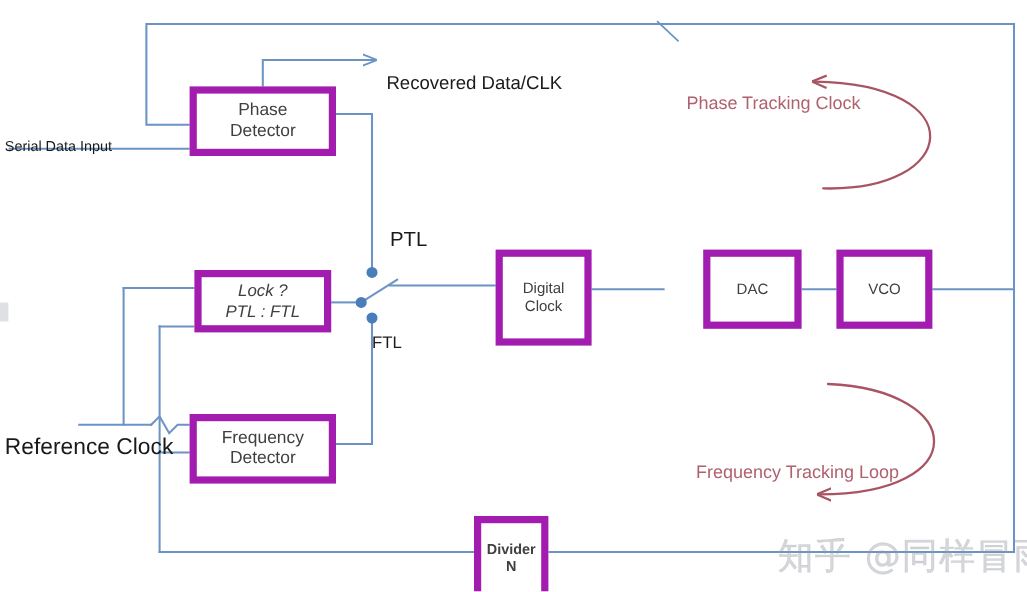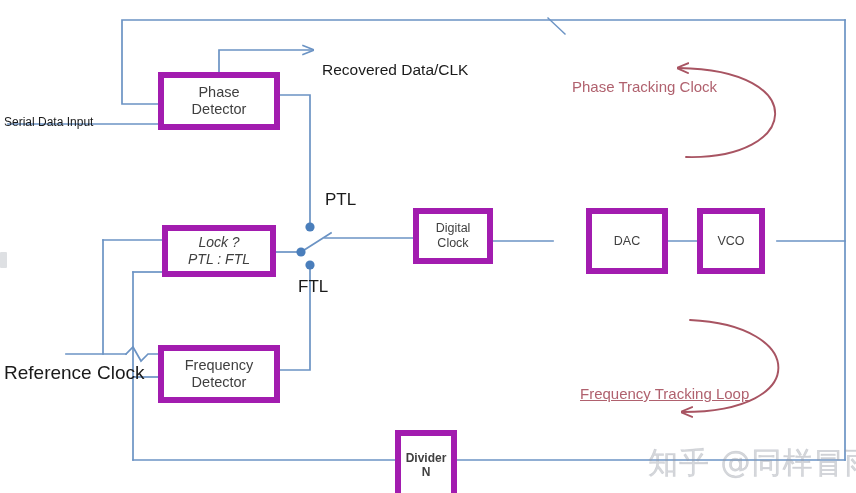--- a/index.html
+++ b/index.html
@@ -28,46 +28,46 @@
     justify-content:center;
     color:#404040;
     line-height:1.18;
     text-align:center;
   }
   .block .ln{display:block;white-space:nowrap;}
 
   .b-phase     {left:158px; top:72px;  width:122px; height:58px; font-size:14.5px;}
   .b-lock      {left:162px; top:225px; width:114px; height:52px; font-size:14px;font-style:italic;}
   .b-freq      {left:158px; top:345px; width:122px; height:58px; font-size:14.5px;}
-  .b-filter    {left:413px; top:208px; width:80px;  height:56px; font-size:12.5px;}
+  .b-filter    {left:413px; top:208px; width:80px;  height:80px; font-size:12.5px;}
   .b-dac       {left:586px; top:208px; width:82px;  height:66px; font-size:12.5px;}
-  .b-vco       {left:697px; top:208px; width:68px;  height:66px; font-size:12.5px;}
+  .b-vco       {left:697px; top:208px; width:80px;  height:66px; font-size:12.5px;}
   .b-divider   {left:395px; top:430px; width:62px;  height:70px; font-size:12px;font-weight:bold;}
 
   .lbl{
     position:absolute;
     color:#1a1a1a;
     white-space:nowrap;
     font-size:14.5px;
   }
   .lbl-serial   {left:4px;   top:115px; font-size:12px;}
   .lbl-ref      {left:4px;   top:362px; font-size:19px;}
   .lbl-recov    {left:322px; top:45px;  font-size:15.5px;margin-top:16px;}
   .lbl-mphase   {left:533px; top:3px;   font-size:15px;}
   .lbl-ptl      {left:313px; top:190px; font-size:17px;margin-left:12px;}
-  .lbl-ftl      {left:298px; top:277px; font-size:17px;}
+  .lbl-ftl      {left:310px; top:277px; font-size:14px;}
 
   .loop-lbl{
     position:absolute;
     color:#B0616E;
     white-space:nowrap;
     font-size:15px;
   }
   .loop-ptl{left:572px; top:78px;}
-  .loop-ftl{left:580px; top:385px;text-decoration:underline;}
+  .loop-ftl{left:580px; top:385px;}
 
   .watermark{
     position:absolute;
     left:648px; top:443px;
     font-size:30px;
     letter-spacing:1px;
     color:rgba(150,155,165,0.40);
     white-space:nowrap;
     font-family:"DejaVu Sans",sans-serif;
     -webkit-text-stroke:0.5px rgba(150,155,165,0.30);

